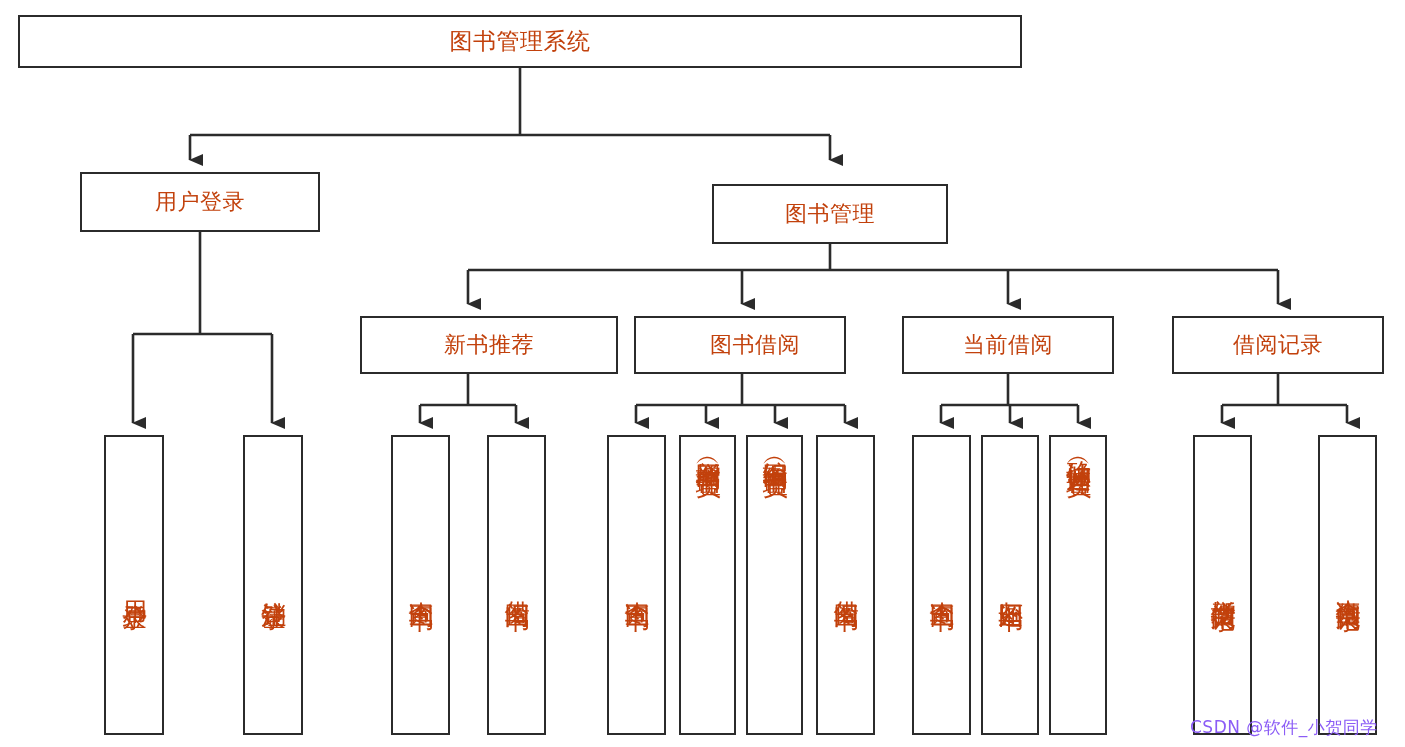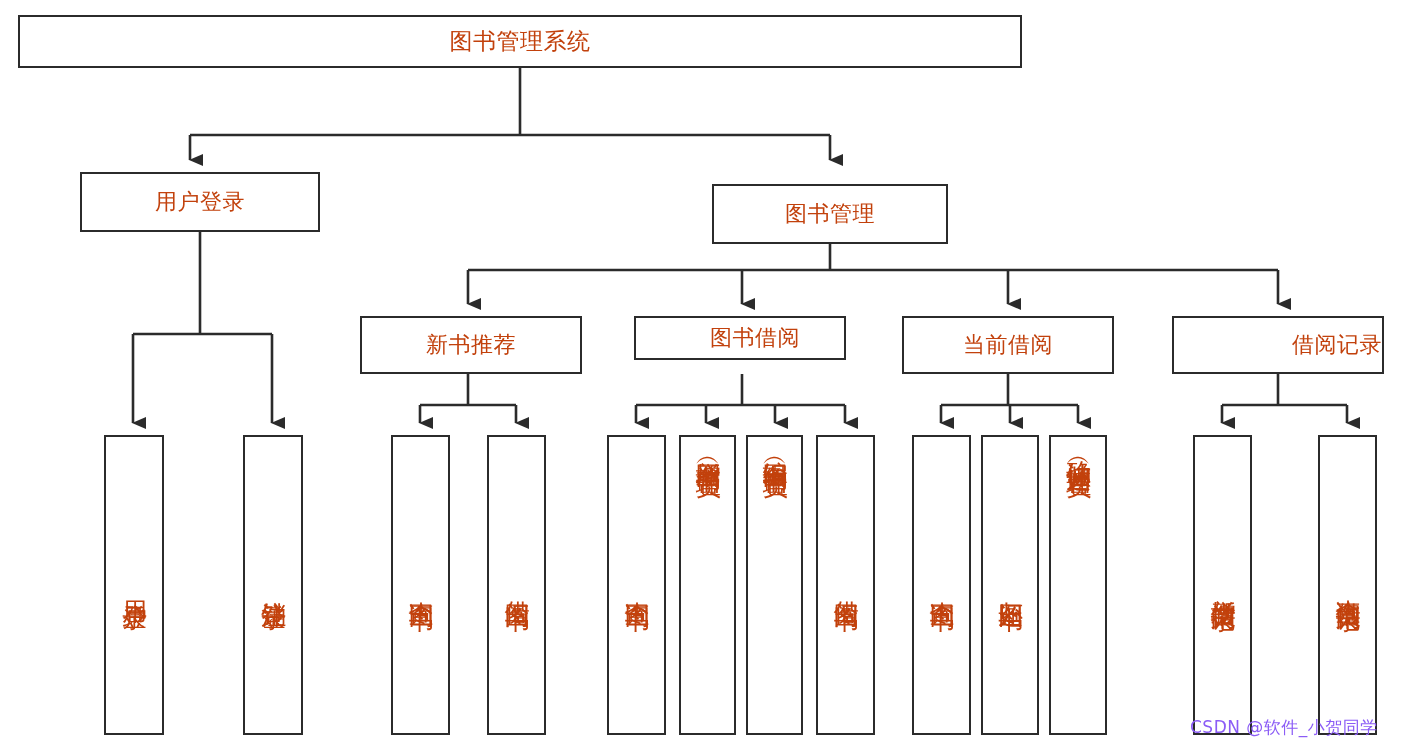--- a/index.html
+++ b/index.html
@@ -136,30 +136,30 @@
     <span class="node-label">图书管理系统</span>
   </div>
 
   <div class="node horiz" style="left:80px; top:172px; width:240px; height:60px;">
     <span class="node-label">用户登录</span>
   </div>
   <div class="node horiz" style="left:712px; top:184px; width:236px; height:60px;">
     <span class="node-label">图书管理</span>
   </div>
 
-  <div class="node horiz" style="left:360px; top:316px; width:222px; height:58px;">
+  <div class="node horiz" style="left:360px; top:316px; width:258px; height:58px;">
     <span class="node-label">新书推荐</span>
   </div>
-  <div class="node horiz" style="left:634px; top:316px; width:212px; height:44px;padding-left:30px;">
+  <div class="node horiz" style="left:634px; top:316px; width:212px; height:58px;padding-left:30px;">
     <span class="node-label">图书借阅</span>
   </div>
   <div class="node horiz" style="left:902px; top:316px; width:212px; height:58px;justify-content:center;">
     <span class="node-label">当前借阅</span>
   </div>
-  <div class="node horiz" style="left:1172px; top:316px; width:212px; height:58px;justify-content:flex-end;">
+  <div class="node horiz" style="left:1172px; top:316px; width:212px; height:58px;">
     <span class="node-label">借阅记录</span>
   </div>
 
   <div class="node vert centered" style="left:104px; top:435px; width:60px; height:300px;">
     <span class="node-label">用户登录</span>
   </div>
   <div class="node vert centered" style="left:243px; top:435px; width:60px; height:300px;">
     <span class="node-label">注销登录</span>
   </div>
 

